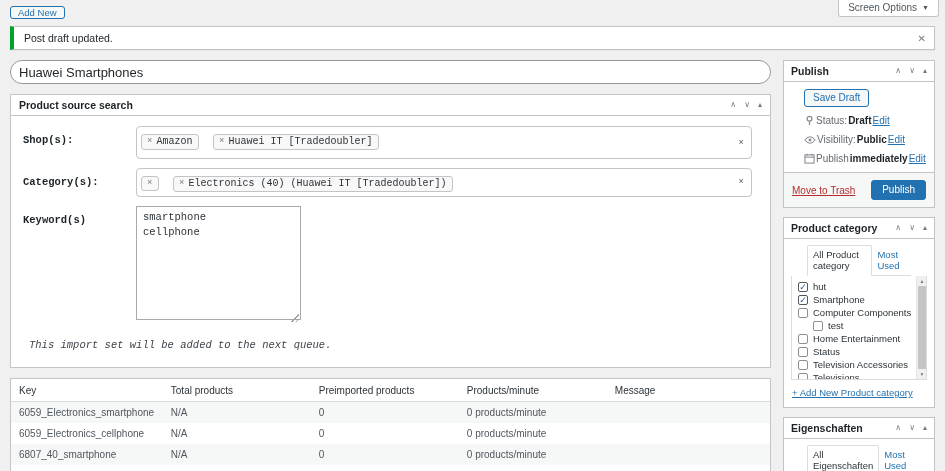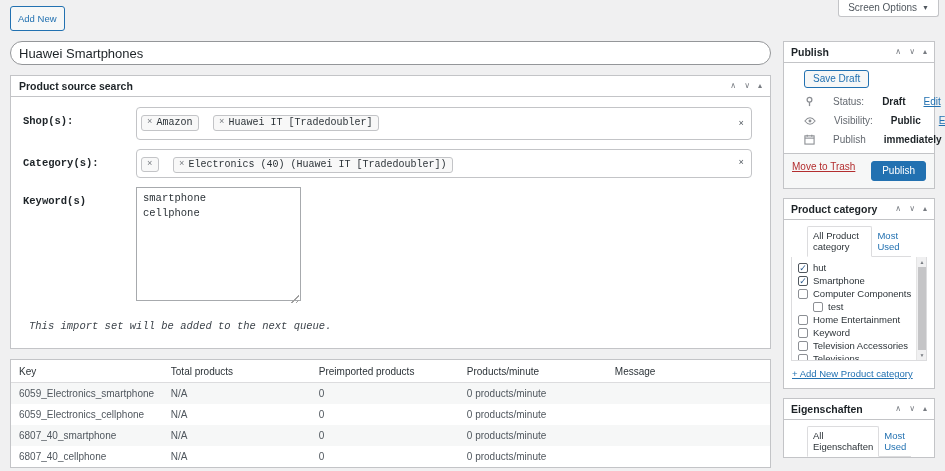--- a/index.html
+++ b/index.html
@@ -18,21 +18,21 @@
     background:#fff; border:1px solid #c3c4c7; border-top:none;
     border-radius:0 0 3px 3px;
     font-size:10px; color:#50575e; padding:2px 9px 3px;
     display:flex; align-items:center; gap:5px; cursor:pointer;
   }
   .screen-options .arrow { font-size:7px; color:#50575e; }
   .page-header { padding-top:6px; display:flex; align-items:center; gap:8px; }
   h1.page-title { font-size:17px; font-weight:400; color:#1d2327; }
   .add-new-btn {
     font-size:9.5px; color:#2271b1; background:#f6f7f7;
-    border:1px solid #2271b1; border-radius:3px; padding:6px 7px; cursor:pointer;
+    border:1px solid #2271b1; border-radius:3px; padding:0 7px; cursor:pointer;
   }
 
   
   .notice {
     background:#fff; border:1px solid #c3c4c7; border-left:4px solid #00a32a;
     box-shadow:0 1px 1px rgba(0,0,0,.04);
     margin-top:7px; padding:5px 30px 5px 10px; position:relative;
     font-size:10.5px; color:#1d2327;
   }
   .notice-dismiss {
@@ -113,27 +113,27 @@
 
   
   .side-box { background:#fff; border:1px solid #c3c4c7; margin-bottom:9px; }
   .side-box .postbox-header { padding:4px 7px; }
   .side-body { padding:7px 20px 8px; font-size:10px; color:#50575e; }
 
   .save-draft-btn {
     background:#f6f7f7; border:1px solid #2271b1; color:#2271b1;
     border-radius:3px; font-size:10px; padding:2px 8px 3px; cursor:pointer;
   }
-  .misc-line { display:flex; align-items:center; gap:18px; margin-top:8px; font-size:10px; color:#646970; }
+  .misc-line { display:flex; align-items:center; gap:1px; margin-top:8px; font-size:10px; color:#646970; }
   .misc-line b { color:#1d2327; }
   .misc-line svg { flex:0 0 auto; }
   .edit-link { color:#2271b1; text-decoration:underline; cursor:pointer; }
   .publish-footer {
     background:#f6f7f7; border-top:1px solid #c3c4c7; padding:7px 8px;
-    display:flex; justify-content:space-between;
+    display:flex; align-items:center; justify-content:space-between;
   }
   .trash-link { color:#b32d2e; text-decoration:underline; font-size:10px; cursor:pointer; }
   .publish-btn {
     background:#2271b1; border:1px solid #2271b1; color:#fff;
     border-radius:3px; font-size:10px; padding:3px 10px 4px; cursor:pointer;
   }
 
   .tax-tabs { display:flex; align-items:flex-end; margin:6px 23px 0; border-bottom:1px solid #dcdcde; font-size:9.5px; }
   .tax-tab { padding:3px 5px 4px; cursor:pointer; }
   .tax-tab.active {
@@ -172,20 +172,24 @@
 <div class="screen-options">
   <span>Screen Options</span>
   <span class="arrow">▼</span>
 </div>
 
 <div class="wrap">
   <div class="page-header">
     <button class="add-new-btn">Add New</button>
   </div>
 
+  <div class="notice">
+    <span>Post draft updated.</span>
+    <span class="notice-dismiss">✕</span>
+  </div>
 
   <div class="columns">
 
     <div class="main-col">
       <input class="title-input" value="Huawei Smartphones" style="">
 
       <div class="postbox">
         <div class="postbox-header">
           <span class="hndle">Product source search</span>
           <span class="handle-actions">
@@ -382,21 +386,21 @@
               <span>test</span>
             </div>
 
             <div class="cat-item">
               <span class="cb">✓</span>
               <span>Home Entertainment</span>
             </div>
 
             <div class="cat-item">
               <span class="cb">✓</span>
-              <span>Keyword</span>
+              <span>Status</span>
             </div>
 
             <div class="cat-item">
               <span class="cb">✓</span>
               <span>Television Accessories</span>
             </div>
 
             <div class="cat-item">
               <span class="cb">✓</span>
               <span>Televisions</span>

